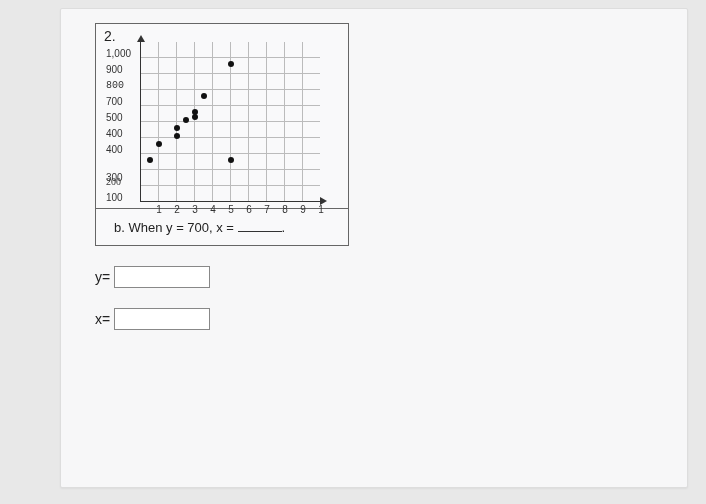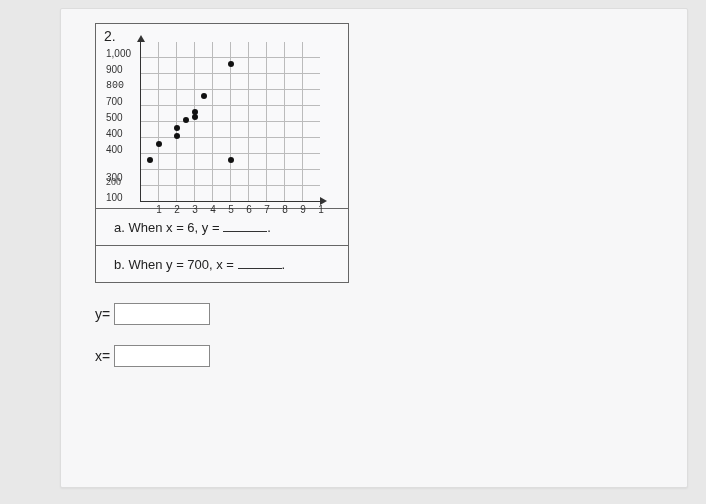--- a/index.html
+++ b/index.html
@@ -155,23 +155,20 @@
           <div class="xtick" style="left: 90px;">5</div>
           <div class="xtick" style="left: 108px;">6</div>
           <div class="xtick" style="left: 126px;">7</div>
           <div class="xtick" style="left: 144px;">8</div>
           <div class="xtick" style="left: 162px;">9</div>
           <div class="xtick" style="left: 180px;">1</div>
         </div>
     </div>
 
     <div class="qrow">
-      <span>a.   When x = 6, y = </span><span class="blank"></span><span>.</span>
-    </div>
-    <div class="qrow">
       <span>b.   When y = 700, x = </span><span class="blank"></span><span>.</span>
     </div>
   </div>
 
   <div class="ans-row">
     <span>y=</span>
     <input class="ans-input" type="text" value="" style="">
   </div>
   <div class="ans-row">
     <span>x=</span>

